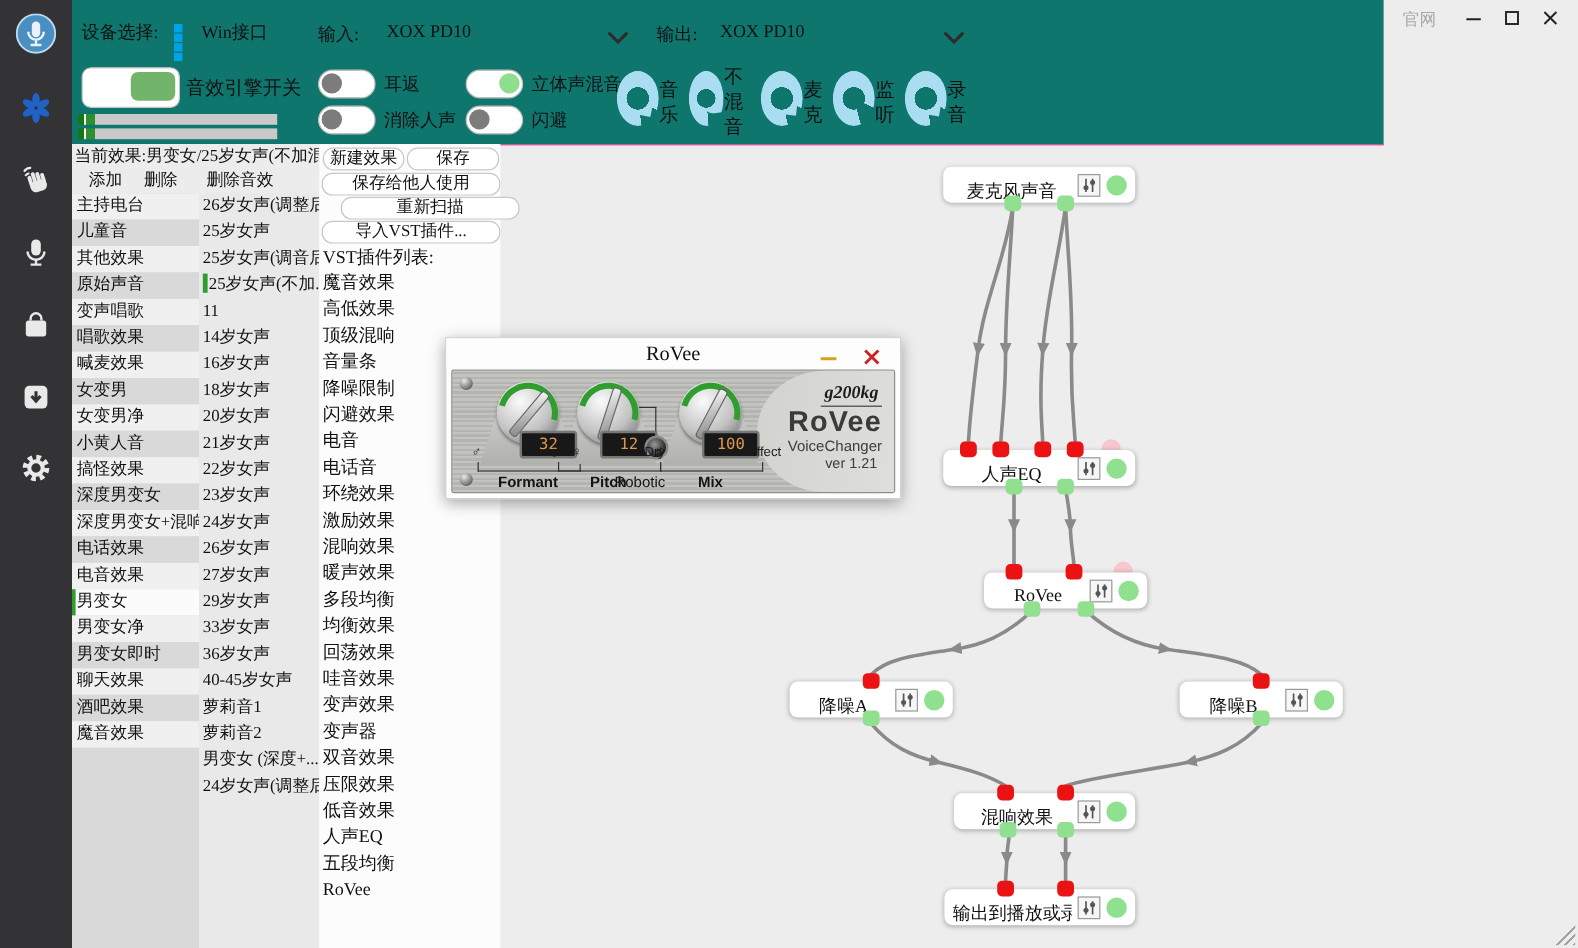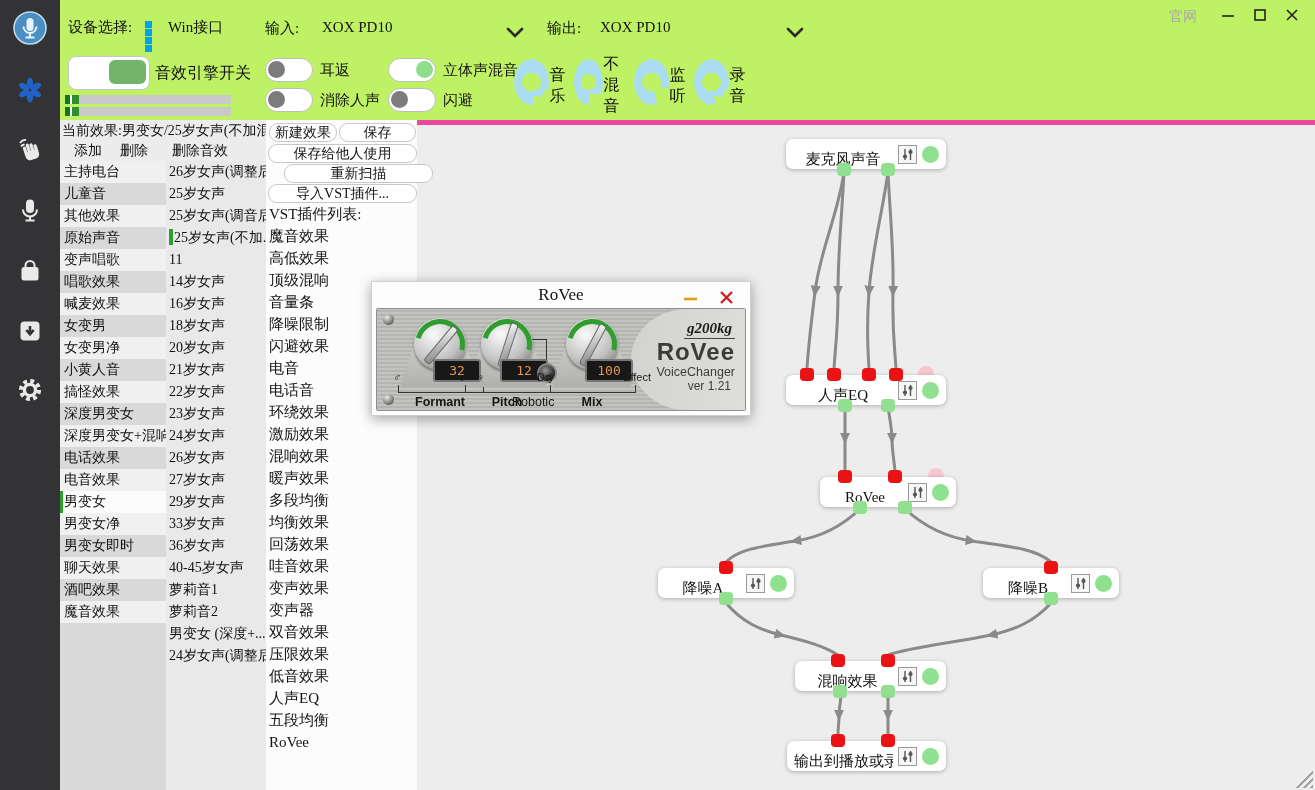--- a/index.html
+++ b/index.html
@@ -5,21 +5,21 @@
   html,body{margin:0;padding:0;}
   body{width:1315px;height:790px;overflow:hidden;background:#ededed;
        font-family:"Liberation Serif","DejaVu Serif",serif;color:#111;}
   #app{position:relative;width:1315px;height:790px;}
 
   
   .sidebar{position:absolute;left:0;top:0;width:60px;height:790px;background:#333336;z-index:6;}
   .sb-ic{position:absolute;left:50%;transform:translateX(-50%);cursor:pointer;}
 
   
-  .topbar{position:absolute;left:60px;top:0;width:1255px;height:120px;background:#bef264;z-index:2;border-bottom:5px solid #ec4899;}
+  .topbar{position:absolute;left:60px;top:0;width:1093px;height:120px;background:#0f766e;z-index:2;border-bottom:1px solid #ec4899;}
   .tb-abs{position:absolute;white-space:nowrap;}
   .lbl15{font-size:15px;}
   .winlogo{display:inline-block;width:15px;height:15px;vertical-align:-2px;}
   .winlogo i{display:block;float:left;width:7px;height:7px;margin:0 1px 1px 0;background:#00a3e8;}
   .engine-toggle{position:absolute;left:8px;top:56px;width:80px;height:32px;background:#fff;border:1px solid #c6c6c6;border-radius:8px;cursor:pointer;}
   .engine-toggle .knob{position:absolute;right:3px;top:3px;width:37px;height:24px;border-radius:6px;background:#72b56a;}
   .meters{position:absolute;left:5px;top:95px;width:166px;}
   .meter{height:9px;margin-bottom:3px;background:linear-gradient(to right,#157815 0 5px,#ffffff 5px 7px,#2d8f2d 7px 14px,#c9c9c9 14px);}
   .chev{display:inline-block;}
 
@@ -267,20 +267,26 @@
           </div>
     <div class="klabel">音乐</div>
   </div>
         <div class="knob-cell">
     <div class="bknob" style="--g: 150deg;">
             <div class="ptr" style="--a: 128deg;"></div>
           </div>
     <div class="klabel">不混音</div>
   </div>
         <div class="knob-cell">
+    <div class="bknob" style="--g: 142deg;">
+            <div class="ptr" style="--a: 142deg;"></div>
+          </div>
+    <div class="klabel">麦克</div>
+  </div>
+        <div class="knob-cell">
     <div class="bknob" style="--g: 140deg;">
             <div class="ptr" style="--a: 62deg;"></div>
           </div>
     <div class="klabel">监听</div>
   </div>
         <div class="knob-cell">
     <div class="bknob" style="--g: 145deg;">
             <div class="ptr" style="--a: 145deg;"></div>
           </div>
     <div class="klabel">录音</div>

